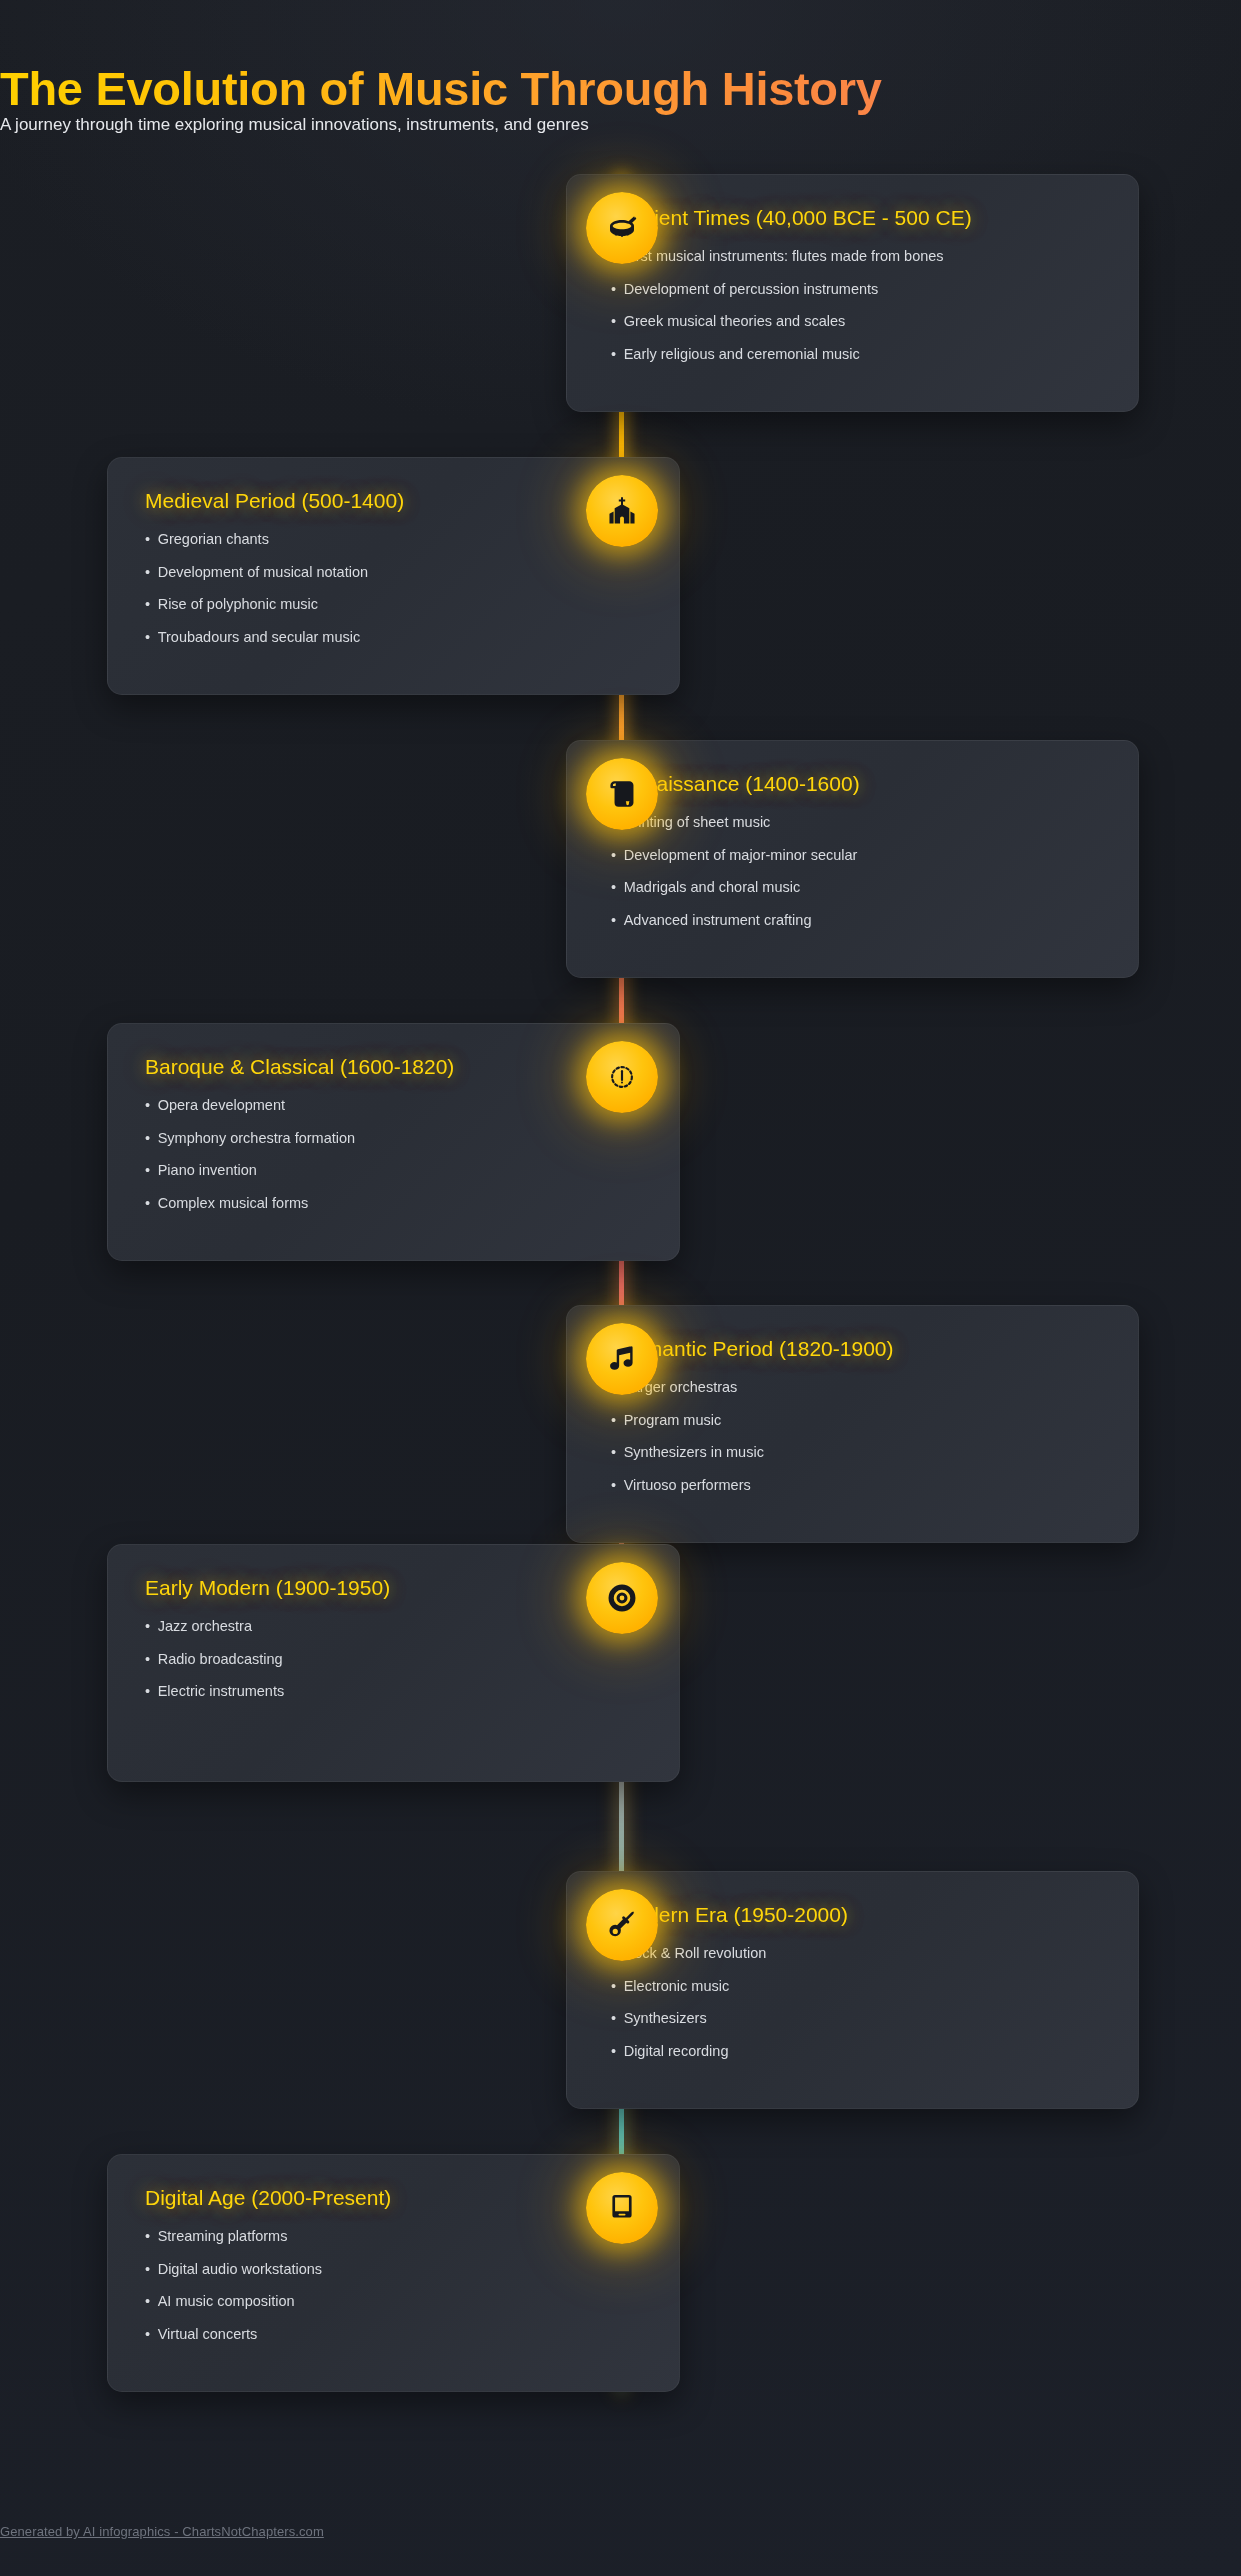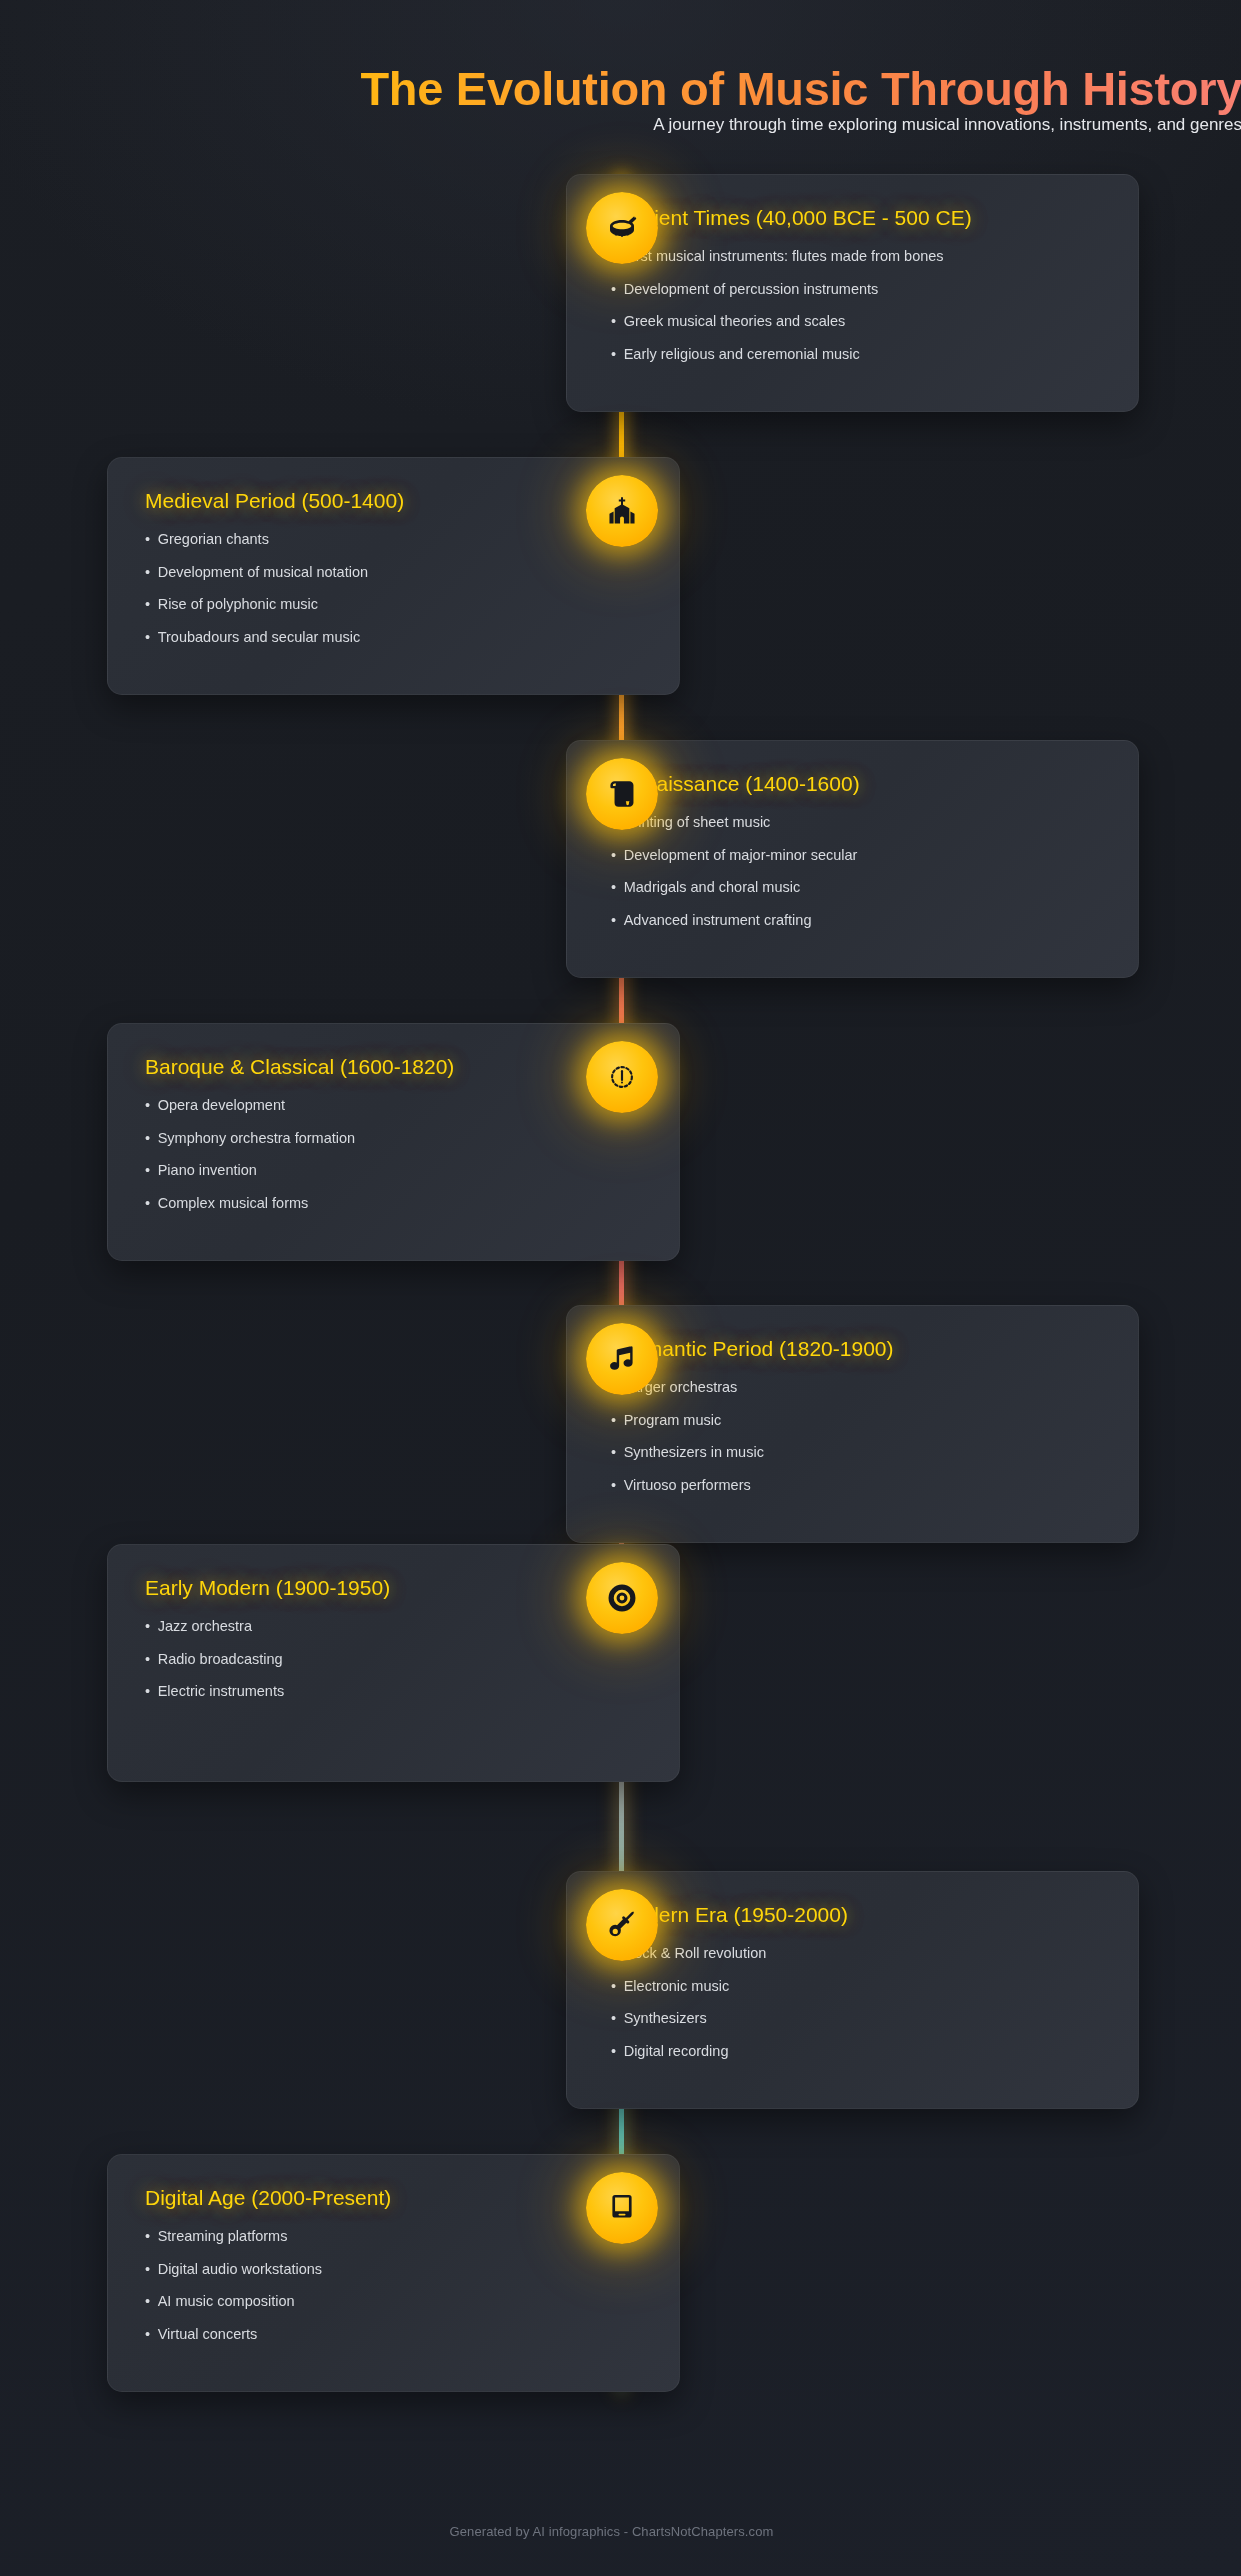--- a/index.html
+++ b/index.html
@@ -15,24 +15,23 @@
     position: relative;
     overflow: hidden;
     background:
       radial-gradient(ellipse 966px 621px at 50% 0%, rgba(42,46,56,0.55) 0%, rgba(26,29,35,0) 70%),
       linear-gradient(160deg, #1b1e24 0%, #191c22 40%, #1c2029 100%);
   }
 
   
   .header {
     padding-top: 63px;
-    text-align: right;
+    text-align: left;
     position: relative;
     z-index: 5;
-    padding-left: 45px;
   }
 
   .page-title {
     font-size: 47px;
     font-weight: bold;
     letter-spacing: -0.3px;
     background: linear-gradient(90deg, #ffd000 0%, #ffc107 18%, #ff9f2e 45%, #fb8b3c 62%, #fa7f55 80%, #f98072 100%);
     -webkit-background-clip: text;
     background-clip: text;
     color: transparent;
@@ -159,25 +158,25 @@
       0 0 54px 18px rgba(255,176,0,0.28);
   }
   .node svg { width: 32px; height: 32px; display: block; fill: #16181d; }
 
   
   .footer {
     position: absolute;
     left: 0;
     bottom: 37px;
     width: 1223px;
-    text-align: center;
     font-size: 13px;
     color: #6e737e;
     letter-spacing: 0.1px;
     z-index: 5;
+    text-decoration: underline;
   }
 </style>
 </head>
 <body>
 
 <div class="header">
   <div class="page-title">The Evolution of Music Through History</div>
   <div class="page-subtitle">A journey through time exploring musical innovations, instruments, and genres</div>
 </div>
 

